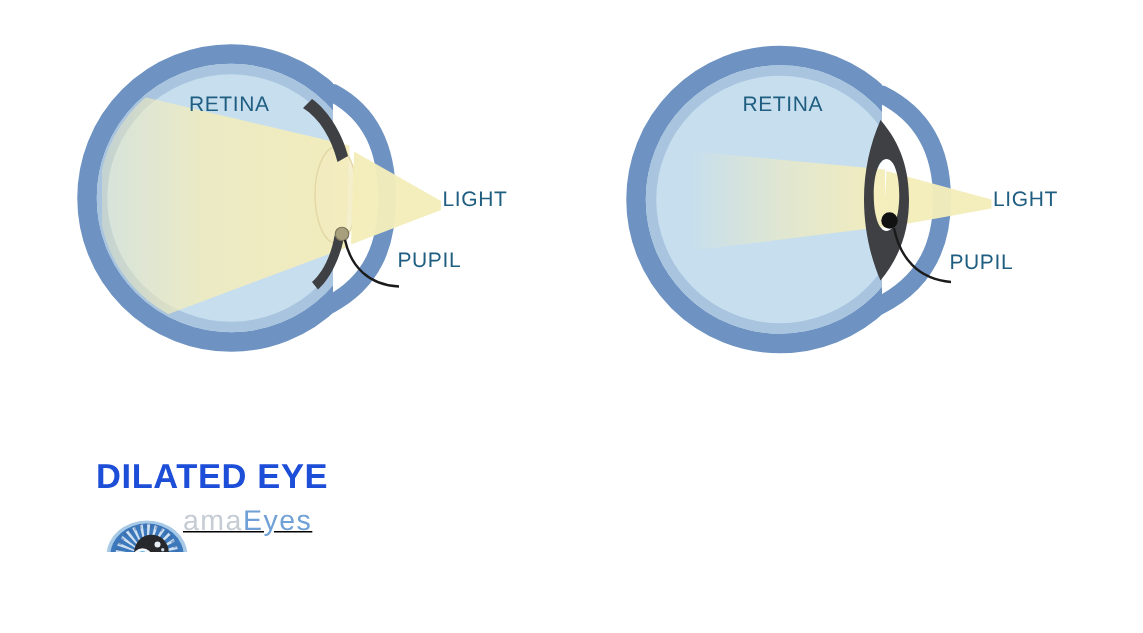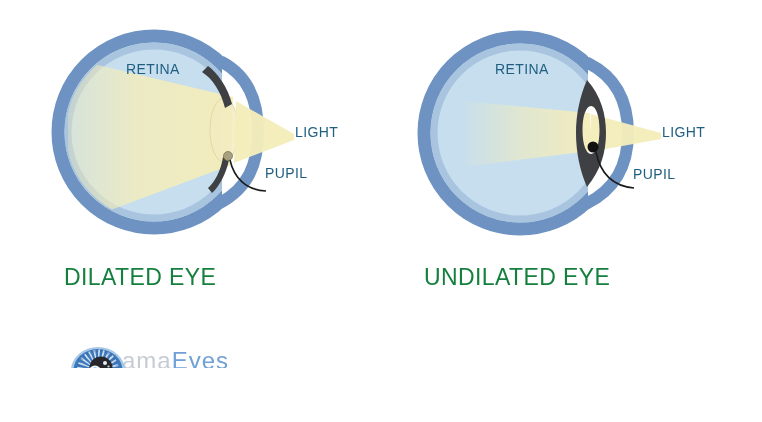--- a/index.html
+++ b/index.html
@@ -6,27 +6,27 @@
   #canvas{
     position:relative;width:762px;height:368px;background:#ffffff;
     font-family:"Liberation Sans",sans-serif;overflow:hidden;
   }
   svg{display:block}
   #art{position:absolute;left:0;top:0;}
   .lbl{position:absolute;color:#1f5e80;font-weight:500;letter-spacing:.4px;white-space:nowrap;}
   .lbl-sm{font-size:14px;}
   .lbl-md{font-size:14px;}
   .heading{
-    position:absolute;font-size:23px;font-weight:normal;color:#15803d;
-    letter-spacing:.4px;white-space:nowrap;
+    position:absolute;font-size:23px;font-weight:bold;color:#1d4ed8;
+    letter-spacing:.4px;white-space:nowrap;margin-top:40px;
   }
   .logo-icon{position:absolute;left:70px;top:346px;z-index:3;}
   .logo-text{
-    position:absolute;left:122px;top:347px;z-index:2;font-size:24px;
-    font-weight:300;letter-spacing:1px;white-space:nowrap;
+    position:absolute;left:122px;top:337px;z-index:2;font-size:19px;
+    font-weight:300;letter-spacing:1px;white-space:nowrap;text-decoration:underline;
   }
   .logo-ama{color:#c5ccd4;}
   .logo-eyes{color:#6fa0d6;}
   .logo-line{position:absolute;left:118px;top:372px;width:146px;height:1.5px;background:#ccd1d7;z-index:1;}
 </style>
 </head>
 <body>
 
 <div id="canvas">
 
@@ -83,21 +83,20 @@
   </svg>
 
   <span class="lbl lbl-sm" style="left:126px;top:61px;">RETINA</span>
   <span class="lbl lbl-md" style="left:295px;top:124px;">LIGHT</span>
   <span class="lbl lbl-md" style="left:265px;top:165px;">PUPIL</span>
   <div class="heading" style="left:64px;top:264px;">DILATED EYE</div>
 
   <span class="lbl lbl-sm" style="left:495px;top:61px;">RETINA</span>
   <span class="lbl lbl-md" style="left:662px;top:124px;">LIGHT</span>
   <span class="lbl lbl-md" style="left:633px;top:166px;">PUPIL</span>
-  <div class="heading" style="left:424px;top:264px;">UNDILATED EYE</div>
 
   <div class="logo-line"></div>
   <svg class="logo-icon" width="56" height="50" viewBox="0 0 56 50">
     <ellipse cx="28" cy="24.5" rx="27" ry="23.5" fill="#a8c9e6"></ellipse>
     <ellipse cx="28" cy="24.5" rx="24.5" ry="21.5" fill="#3c78bc"></ellipse>
     <circle cx="28" cy="24.5" r="15" fill="none" stroke="rgba(233,242,250,0.85)" stroke-width="12" stroke-dasharray="1.5 2.2"></circle>
     <circle cx="28" cy="24.5" r="20" fill="none" stroke="rgba(60,100,160,0.45)" stroke-width="3" stroke-dasharray="1.5 2.2"></circle>
     <circle cx="31" cy="22" r="11.5" fill="#26282c"></circle>
     <circle cx="35" cy="17" r="2" fill="#e8eef5"></circle>
     <circle cx="38.5" cy="20.5" r="1.1" fill="#cdd8e4"></circle>

